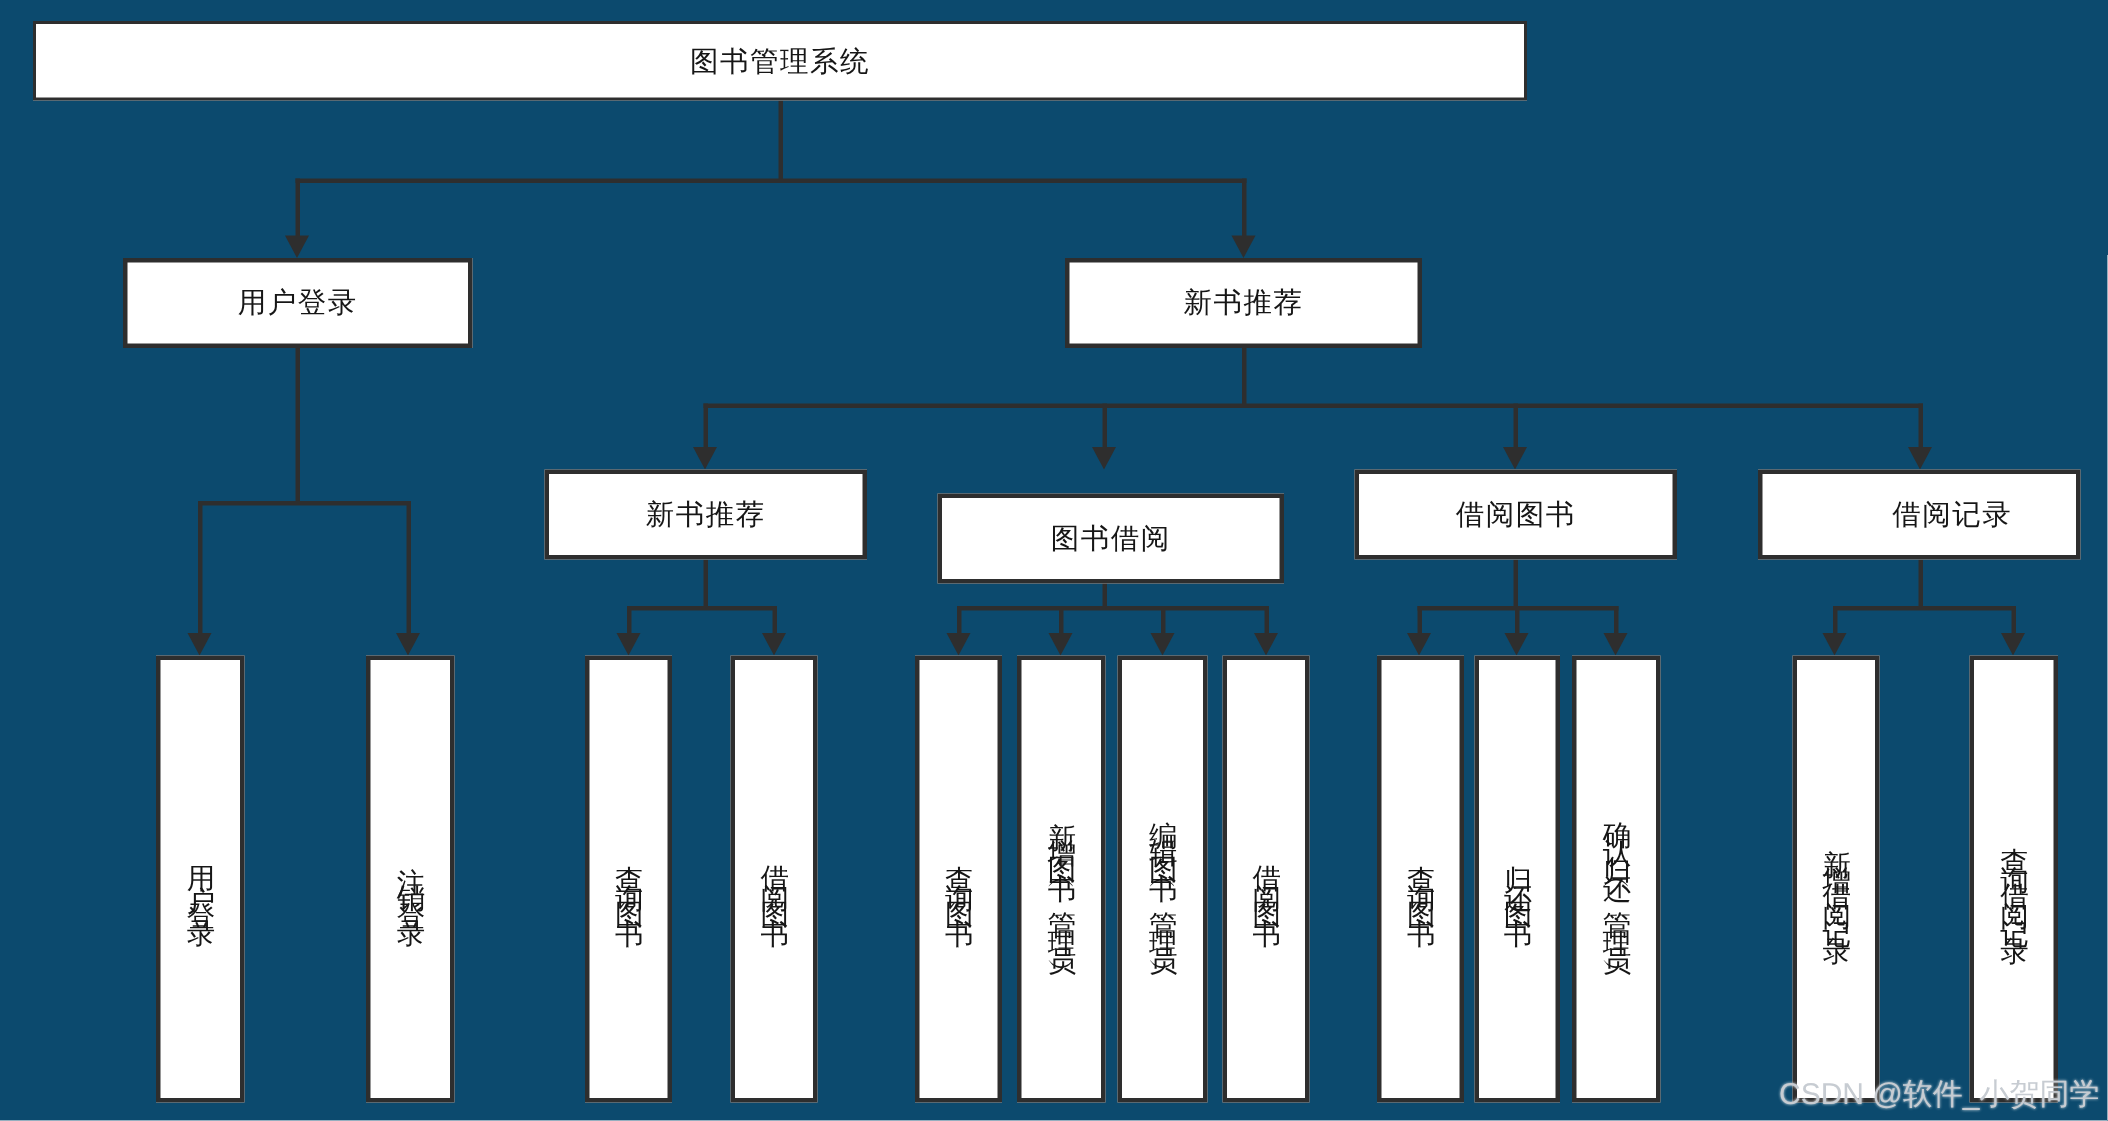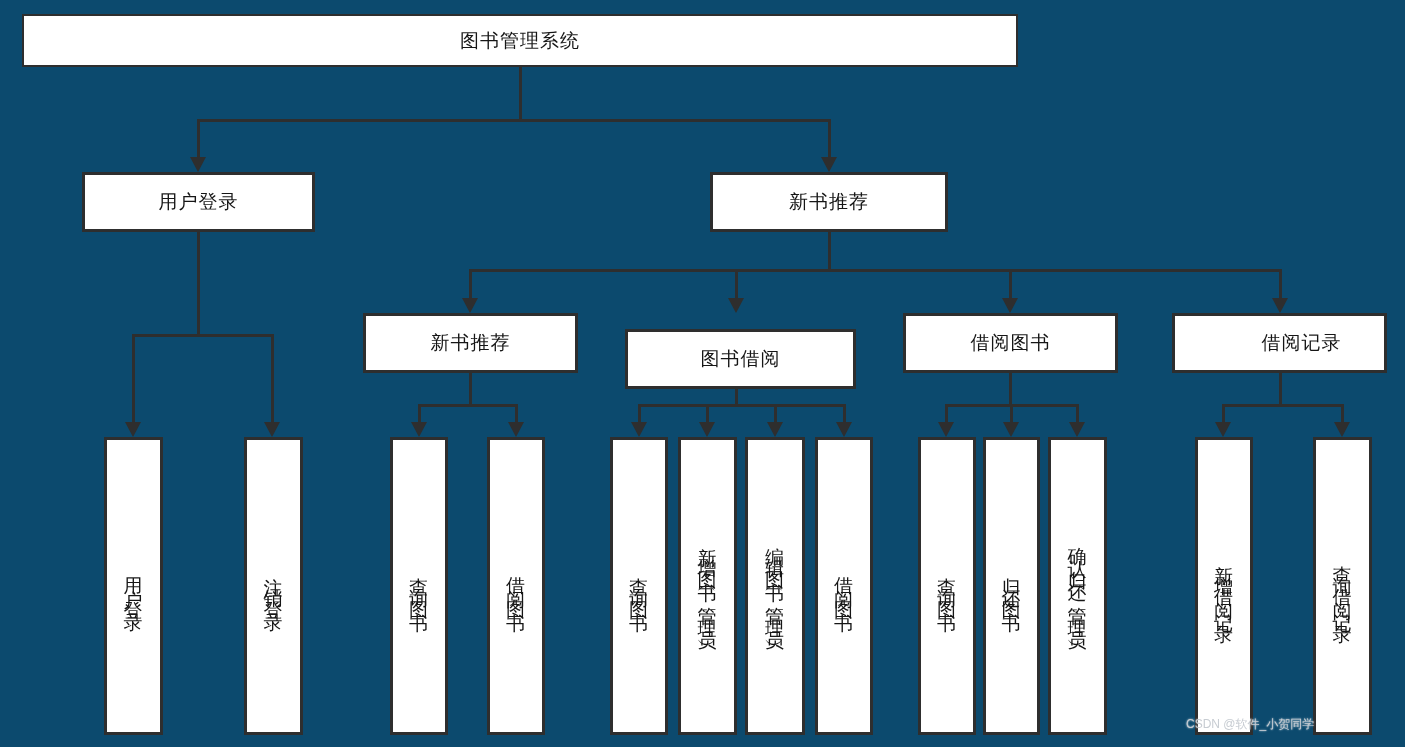--- a/index.html
+++ b/index.html
@@ -19,21 +19,21 @@
   }
   .hl{position:absolute;height:3px;background:#2e2e2e;z-index:1;}
   .vl{position:absolute;width:3px;background:#2e2e2e;z-index:1;}
   .ar{
     position:absolute;width:0;height:0;z-index:1;
     border-left:8px solid transparent;border-right:8px solid transparent;
     border-top:15px solid #2e2e2e;
   }
   .watermark{
     position:absolute;left:1186px;top:716px;z-index:5;
-    font-size:12px;letter-spacing:0;color:#c7ccd2;
+    font-size:20px;letter-spacing:0;color:#c7ccd2;
     text-shadow:0 0 2px rgba(255,255,255,0.9);
   }
 </style>
 </head>
 <body>
 
 <div class="canvas">
 
   <div class="vl" style="left:519px;top:67px;height:54px;"></div>
   <div class="hl" style="left:197px;top:119px;width:634px;"></div>

